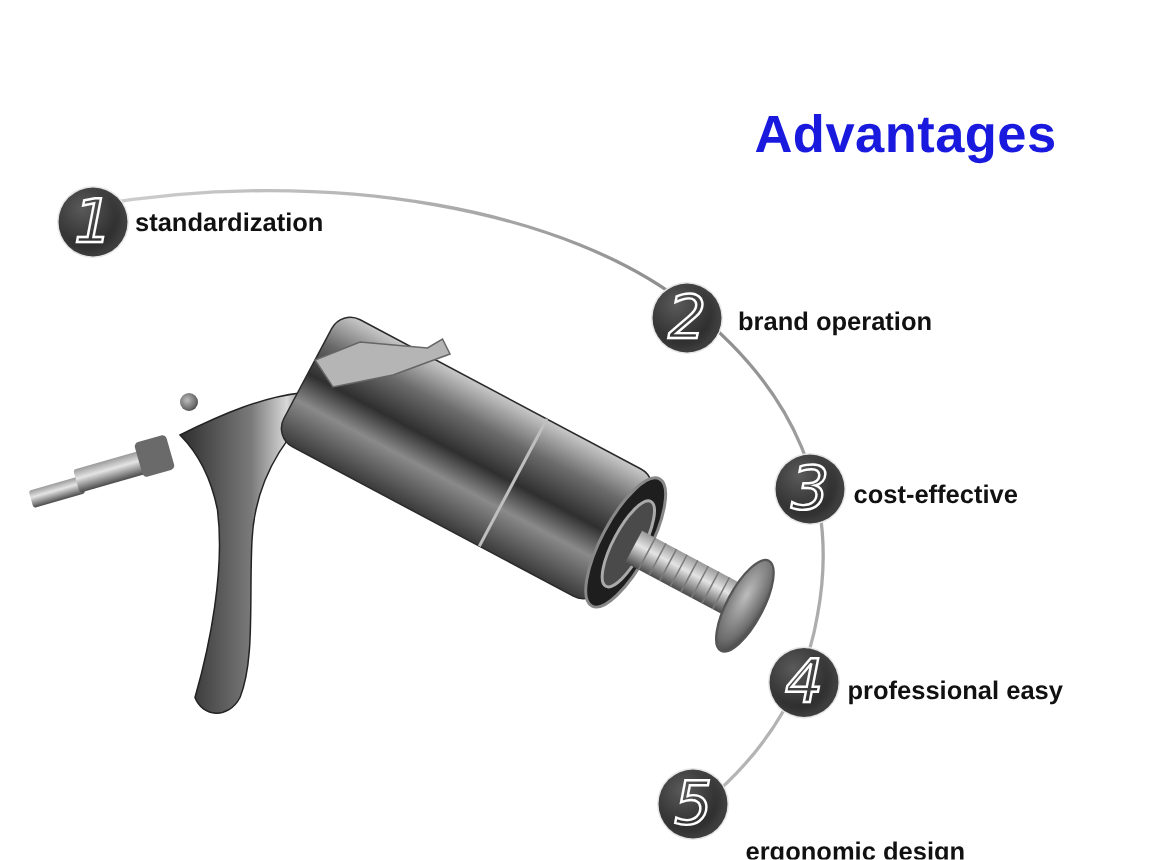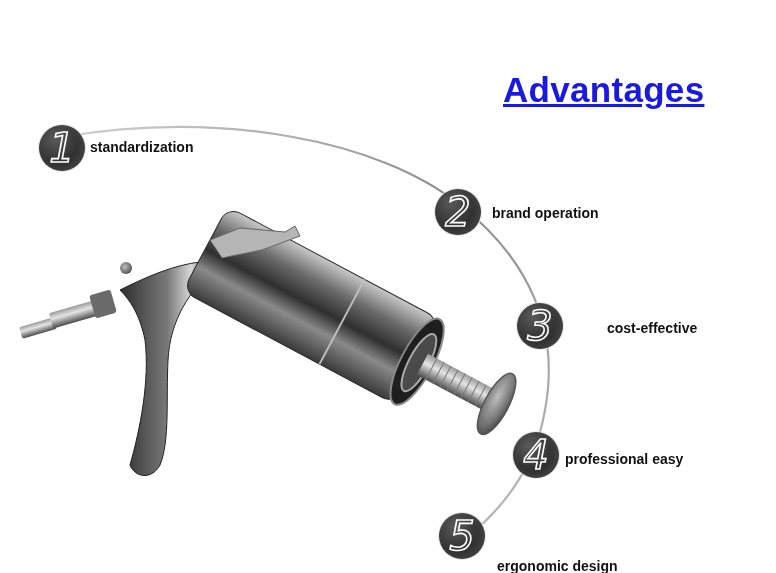--- a/index.html
+++ b/index.html
@@ -6,38 +6,37 @@
   body {
     width: 776px; height: 573px; overflow: hidden; position: relative;
     background: #ffffff;
     font-family: "Liberation Sans", sans-serif;
   }
   .title {
     position: absolute; left: 503px; top: 70px;
     font-family: "Liberation Sans", sans-serif;
     font-weight: bold; font-size: 35px; color: #1a1adf;
     letter-spacing: 0.3px;
-    text-decoration: underline;
   }
   svg.stage { position: absolute; left: 0; top: 0; }
   .badge {
     position: absolute; width: 46px; height: 46px; border-radius: 50%;
     background: radial-gradient(circle at 35% 30%, #5a5a5a 0%, #303030 55%, #1c1c1c 100%);
     box-shadow: inset -4px -3px 6px rgba(255,255,255,0.12), 0 0 0 1px #e6e6e6;
   }
   .badge-num {
     position: absolute; left: 0; top: 0; width: 100%; height: 100%;
     display: flex; align-items: center; justify-content: center;
     font-family: "DejaVu Sans", sans-serif; font-style: italic;
     font-size: 40px; font-weight: normal; line-height: 1;
     color: transparent;
     -webkit-text-stroke: 1.6px #ffffff;
   }
   .label {
-    position: absolute; font-weight: bold; font-size: 14px; color: #111111;
+    position: absolute; font-weight: bold; font-size: 17px; color: #111111;
     font-family: "Liberation Sans", sans-serif;
     white-space: nowrap;
   }
 </style>
 </head>
 <body>
 
 <svg class="stage" width="776" height="573" viewBox="0 0 776 573">
   <defs>
     <linearGradient id="barrel" x1="0" y1="0" x2="0" y2="1">
@@ -116,21 +115,21 @@
 <div class="label" style="left:90px; top:139px;">standardization</div>
 
 <div class="badge" style="left:435px; top:189px;">
   <span class="badge-num">2</span>
 </div>
 <div class="label" style="left:492px; top:205px;">brand operation</div>
 
 <div class="badge" style="left:517px; top:303px;">
   <span class="badge-num">3</span>
 </div>
-<div class="label" style="left:569px; top:320px;margin-left:38px;">cost-effective</div>
+<div class="label" style="left:569px; top:320px;">cost-effective</div>
 
 <div class="badge" style="left:513px; top:432px;">
   <span class="badge-num">4</span>
 </div>
 <div class="label" style="left:565px; top:451px;">professional easy</div>
 
 <div class="badge" style="left:439px; top:513px;">
   <span class="badge-num">5</span>
 </div>
 <div class="label" style="left:497px; top:558px;">ergonomic design</div>

